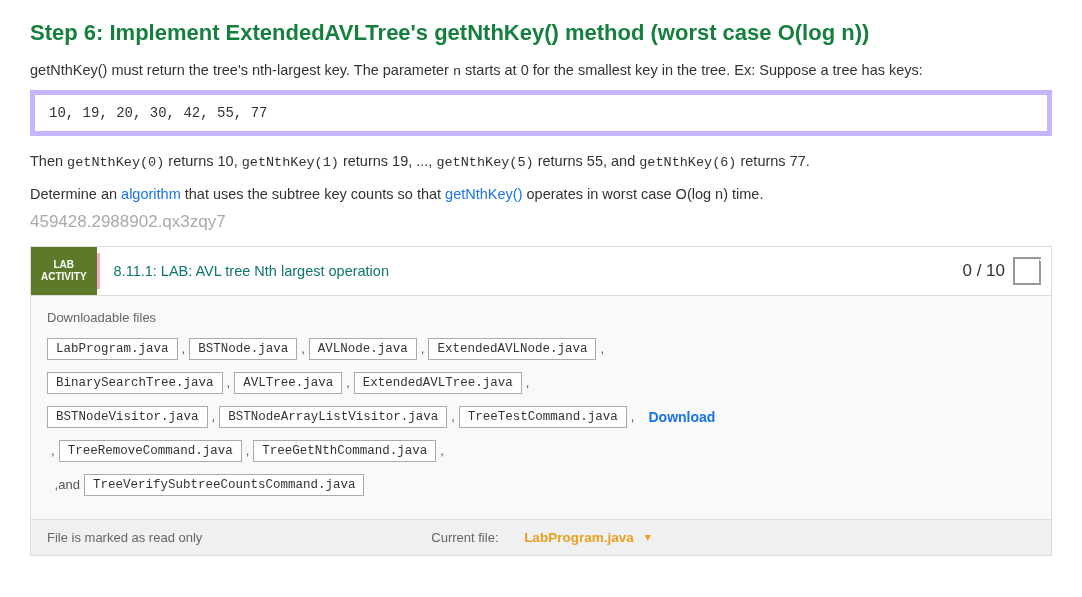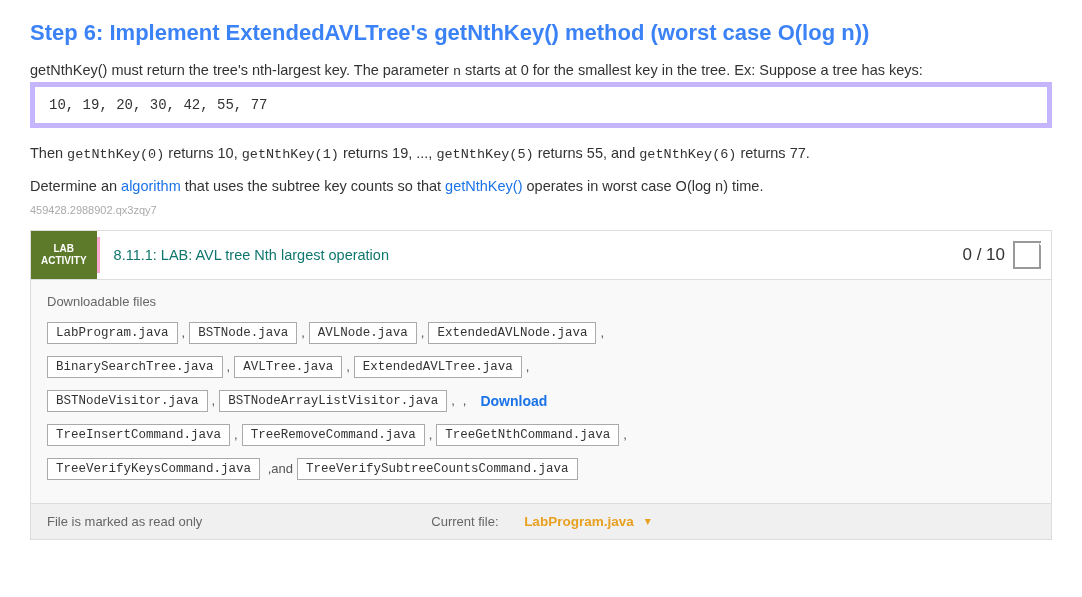--- a/index.html
+++ b/index.html
@@ -8,28 +8,28 @@
       font-size: 15px;
       color: #333;
       background: #fff;
       width: 1082px;
       min-height: 597px;
       padding: 20px 30px;
     }
     h1.page-title {
       font-size: 22px;
       font-weight: bold;
-      color: #3b82f6;
+      color: #15803d;
       margin-bottom: 14px;
       font-family: Arial, sans-serif;
     }
     .intro-text {
       font-size: 14.5px;
       color: #333;
-      margin-bottom: 0;
+      margin-bottom: 8px;
       font-family: Arial, sans-serif;
       line-height: 1.5;
     }
     .intro-text code, .intro-text .code-inline {
       font-family: 'Courier New', monospace;
       font-size: 13.5px;
     }
     .code-block {
       border: 5px solid #c4b5fd;
       padding: 10px 14px;
@@ -58,21 +58,21 @@
       line-height: 1.5;
     }
     .determine-line .link-text {
       color: #1a73e8;
       text-decoration: none;
     }
     .determine-line .highlight {
       color: #1a73e8;
     }
     .id-line {
-      font-size: 11px;
+      font-size: 17px;
       color: #aaa;
       margin-bottom: 14px;
       font-family: Arial, sans-serif;
     }
     .lab-activity-box {
       border: 1px solid #ddd;
       margin-bottom: 0;
     }
     .lab-activity-header {
       display: flex;
@@ -264,35 +264,34 @@
       <span class="file-sep">,</span>
       <span class="file-tag">ExtendedAVLTree.java</span>
       <span class="file-sep">,</span>
     </div>
 
     <div class="files-line" style="align-items:center;">
       <span class="file-tag">BSTNodeVisitor.java</span>
       <span class="file-sep">,</span>
       <span class="file-tag">BSTNodeArrayListVisitor.java</span>
       <span class="file-sep">,</span>
+      <span class="file-tag">TreeTestCommand.java</span>
       <span class="file-sep">,</span>
       <a class="download-btn" href="#">Download</a>
     </div>
 
     <div class="files-line">
-      <span class="file-tag">TreeInsertCommand.java</span>
       <span class="file-sep">,</span>
       <span class="file-tag">TreeRemoveCommand.java</span>
       <span class="file-sep">,</span>
       <span class="file-tag">TreeGetNthCommand.java</span>
       <span class="file-sep">,</span>
     </div>
 
     <div class="files-line">
-      <span class="file-tag">TreeVerifyKeysCommand.java</span>
       <span class="file-sep">&nbsp;,and</span>
       <span class="file-tag">TreeVerifySubtreeCountsCommand.java</span>
     </div>
   </div>
 
   <div class="bottom-bar">
     <div class="bottom-bar-inner">
       <span class="current-file-label">File is marked as read only</span>
       <div class="current-file-center">
         <span>Current file:</span>&nbsp;

